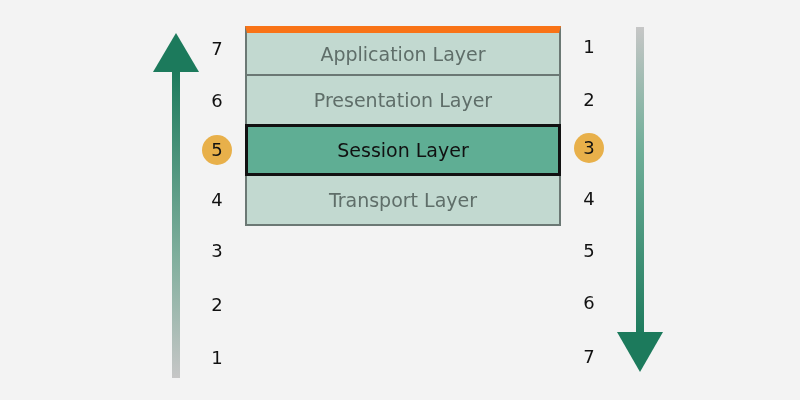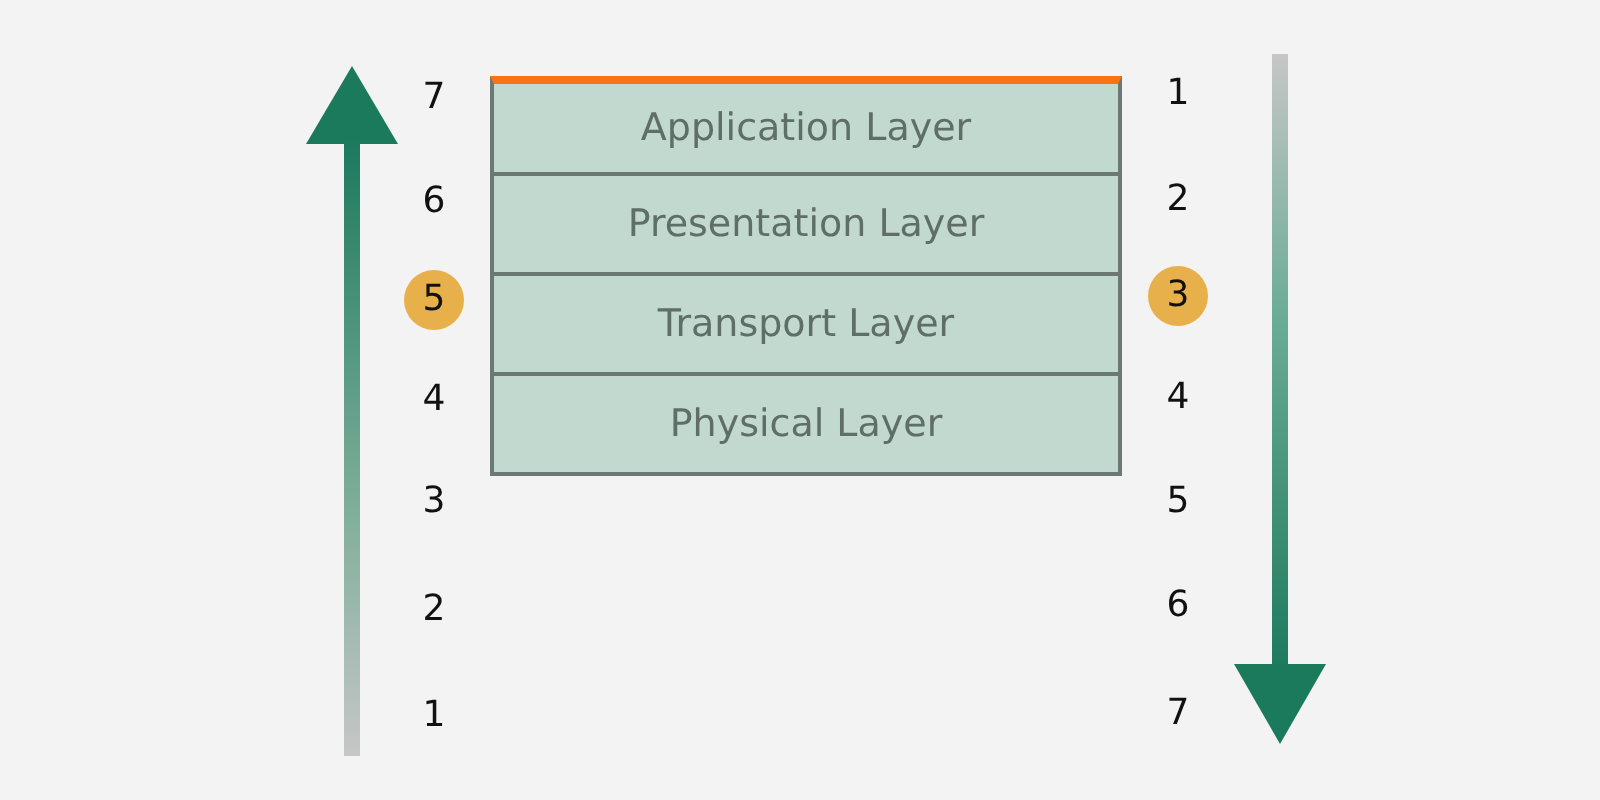--- a/index.html
+++ b/index.html
@@ -8,21 +8,21 @@
       font-family:"DejaVu Sans", sans-serif;
     }
     .stack {
       position:absolute; left:245px; top:26px; width:316px;
     }
     .layer {
       box-sizing:border-box; height:50px; background:#c2d9d0; border:2px solid #6b7874;
       border-top:none; display:flex; align-items:center; justify-content:center;
       color:#5f6e69; font-size:19px;
     }
-    .layer.first { border-top:4px solid #f97316;margin-top:12px; }
+    .layer.first { border-top:7px solid #f97316; }
     .layer.active {
       background:#5fae94; color:#111; border:3px solid #111; margin-top:-2px; height:52px;
     }
     .num {
       position:absolute; width:30px; height:30px; text-align:center; line-height:30px;
       font-size:18px; color:#111;
     }
     .badge { background:#e8b04a; border-radius:50%; }
     .arrow-up-shaft {
       position:absolute; left:172px; top:70px; width:8px; height:308px;
@@ -68,15 +68,15 @@
 <div class="num" style="left:574px;top:85px;">2</div>
 <div class="num badge" style="left:574px;top:133px;">3</div>
 <div class="num" style="left:574px;top:184px;">4</div>
 <div class="num" style="left:574px;top:236px;">5</div>
 <div class="num" style="left:574px;top:288px;">6</div>
 <div class="num" style="left:574px;top:342px;">7</div>
 
 <div class="stack">
   <div class="layer first">Application Layer</div>
   <div class="layer">Presentation Layer</div>
+  <div class="layer active">Session Layer</div>
   <div class="layer">Transport Layer</div>
-  <div class="layer">Physical Layer</div>
 </div>
 
 </body></html>

